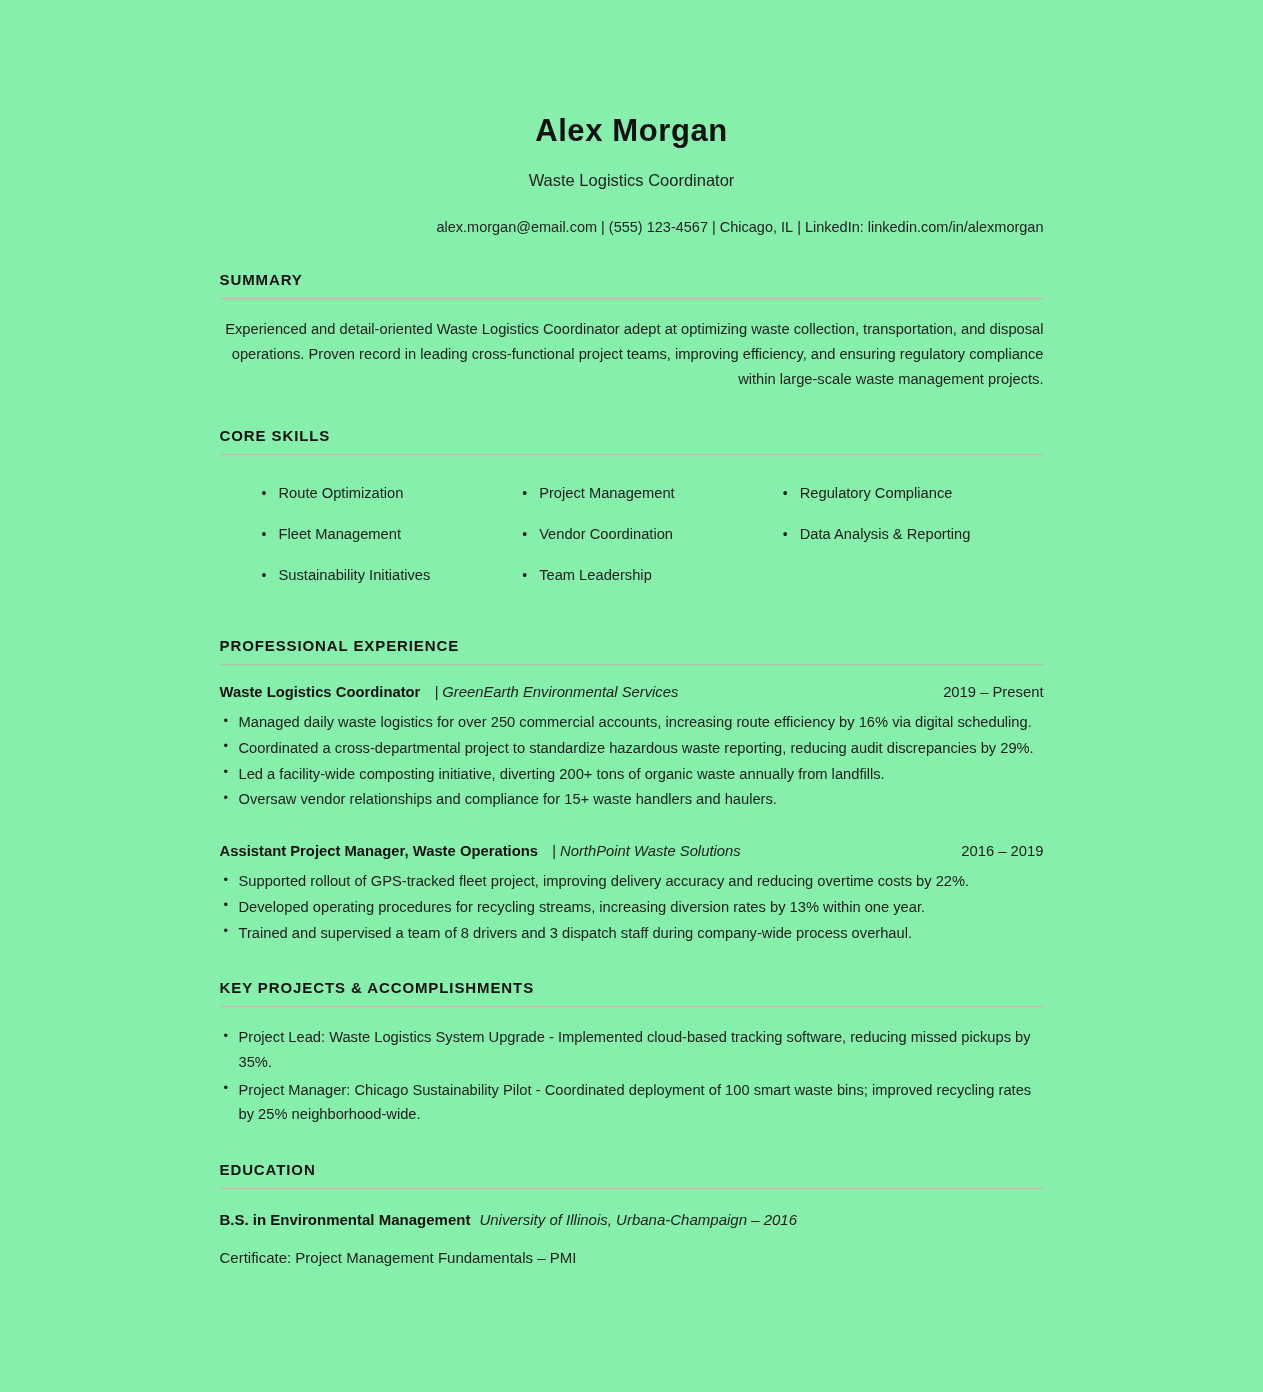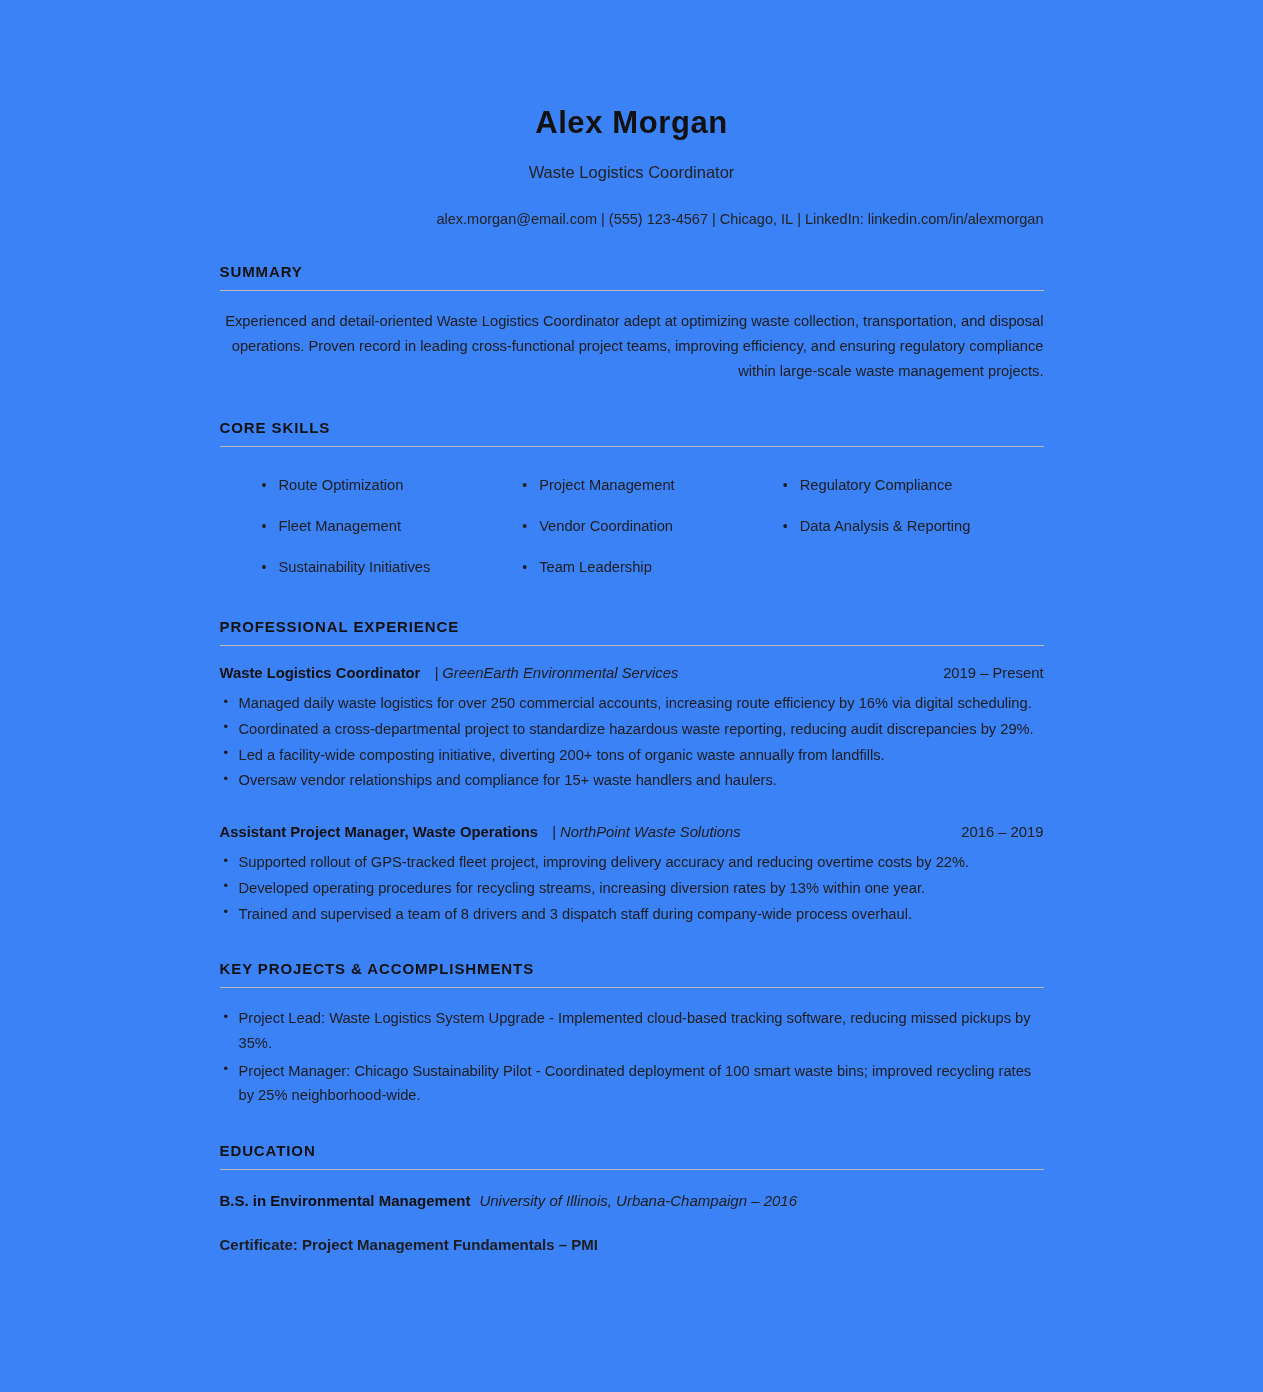--- a/index.html
+++ b/index.html
@@ -12,22 +12,22 @@
   body {
     width: 1263px;
     min-height: 1392px;
     font-family: "Liberation Sans", sans-serif;
     color: #1a1a1a;
     -webkit-font-smoothing: antialiased;
   }
   .page {
     width: 1263px;
     min-height: 1392px;
-    padding: 8px;
-    background: #3b82f6;
+    padding: 16px;
+    background: #86efac;
     position: relative;
   }
   .content {
     width: 824px;
     margin: 0 auto;
     padding-top: 96px;
   }
 
   
   .hdr { text-align: center; }
@@ -50,21 +50,21 @@
     font-size: 14.5px;
     color: #222222;
     line-height: 1.3;
     margin: 0;
     text-align: right;
   }
   .sep { padding: 0 4px; }
 
   
   .section { margin-top: 34px; }
-  .section.tight { margin-top: 30px; }
+  .section.tight { margin-top: 41px; }
   .sec-head {
     font-size: 15px;
     font-weight: bold;
     letter-spacing: 0.9px;
     color: #111111;
     text-transform: uppercase;
     margin: 0 0 9px 0;
     line-height: 1.2;
   }
   .rule {
@@ -183,21 +183,21 @@
     margin: 0;
   }
   .edu-degree {
     font-weight: bold;
     color: #111111;
   }
   .edu-school {
     font-style: italic;
     margin-left: 9px;
   }
-  .edu-cert { margin-top: 19px; font-weight: bold; }
+  .edu-cert { margin-top: 13px; }
 </style>
 </head>
 <body>
 
 <div class="page">
   <div class="content">
 
     <header class="hdr">
       <h1 class="hdr-name">Alex Morgan</h1>
       <div class="hdr-title">Waste Logistics Coordinator</div>

